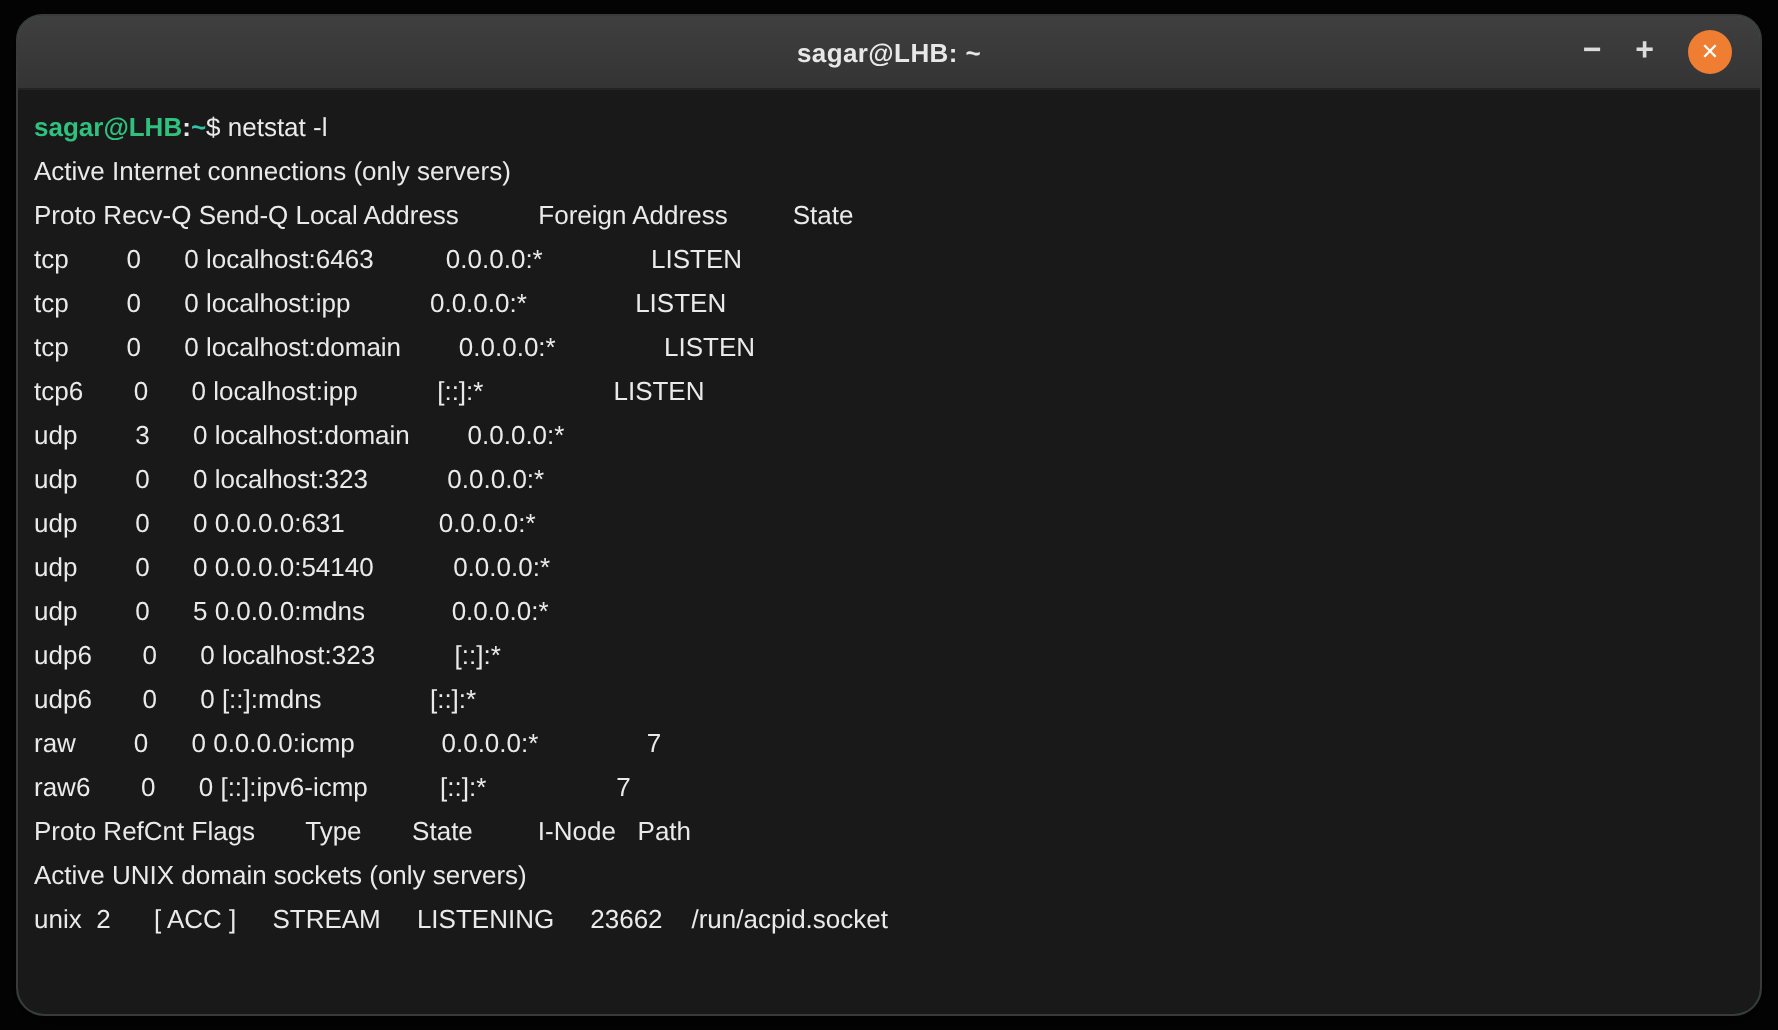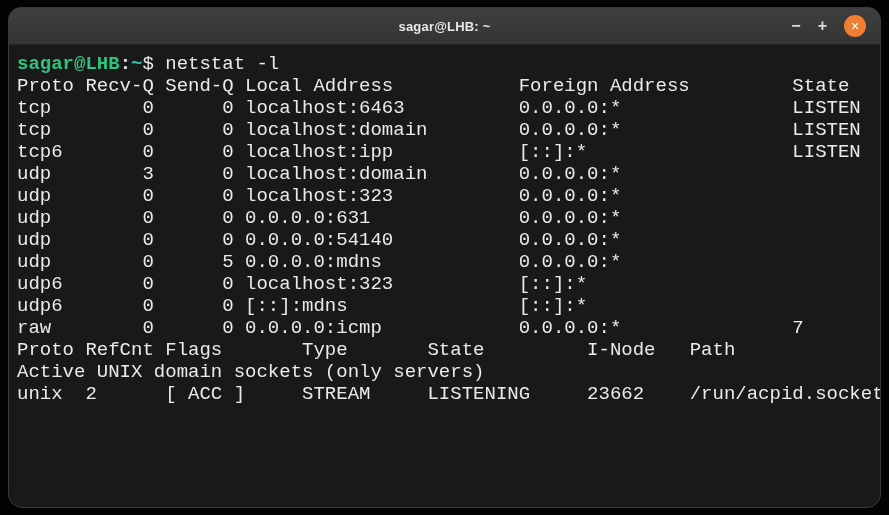--- a/index.html
+++ b/index.html
@@ -83,22 +83,22 @@
     background:#191919;
     border-radius:0 0 13px 13px;
     padding:8px 6px 6px 8px;
     overflow:hidden;
     font-size:17px;
     line-height:22px;
     color:var(--fg);
   }
   .line{
     white-space:pre;
-    font-family:Liberation Mono, monospace;
-    font-size:19px;
+    font-family:Liberation Sans, sans-serif;
+    font-size:13px;
     line-height:22px;
   }
   .prompt-userhost{color:var(--green);font-weight:bold;}
   .prompt-sep{color:var(--fg);font-weight:bold;}
   .prompt-path{color:var(--teal);font-weight:bold;}
   .prompt-symbol{color:var(--fg);}
   .prompt-command{color:var(--fg);}
 </style>
 </head>
 <body>
@@ -112,31 +112,34 @@
       <span class="ctrl">+</span>
       <span class="close-btn">
         <span class="x">✕</span>
       </span>
     </div>
   </div>
 
   <div class="screen">
     <div class="line"><span class="prompt-userhost">sagar@LHB</span><span class="prompt-sep">:</span><span class="prompt-path">~</span><span class="prompt-symbol">$</span><span class="prompt-command"> netstat -l</span></div>
     <div id="output">
+        <div class="line">Active Internet connections (only servers)</div>
         <div class="line">Proto Recv-Q Send-Q Local Address           Foreign Address         State</div>
         <div class="line">tcp        0      0 localhost:6463          0.0.0.0:*               LISTEN</div>
+        <div class="line">tcp        0      0 localhost:ipp           0.0.0.0:*               LISTEN</div>
         <div class="line">tcp        0      0 localhost:domain        0.0.0.0:*               LISTEN</div>
         <div class="line">tcp6       0      0 localhost:ipp           [::]:*                  LISTEN</div>
         <div class="line">udp        3      0 localhost:domain        0.0.0.0:*               </div>
         <div class="line">udp        0      0 localhost:323           0.0.0.0:*               </div>
         <div class="line">udp        0      0 0.0.0.0:631             0.0.0.0:*               </div>
         <div class="line">udp        0      0 0.0.0.0:54140           0.0.0.0:*               </div>
         <div class="line">udp        0      5 0.0.0.0:mdns            0.0.0.0:*               </div>
         <div class="line">udp6       0      0 localhost:323           [::]:*                  </div>
         <div class="line">udp6       0      0 [::]:mdns               [::]:*                  </div>
         <div class="line">raw        0      0 0.0.0.0:icmp            0.0.0.0:*               7</div>
+        <div class="line">raw6       0      0 [::]:ipv6-icmp          [::]:*                  7</div>
         <div class="line">Proto RefCnt Flags       Type       State         I-Node   Path</div>
         <div class="line">Active UNIX domain sockets (only servers)</div>
         <div class="line">unix  2      [ ACC ]     STREAM     LISTENING     23662    /run/acpid.socket</div>
       </div>
   </div>
 
 </div>
 
 </body></html>

